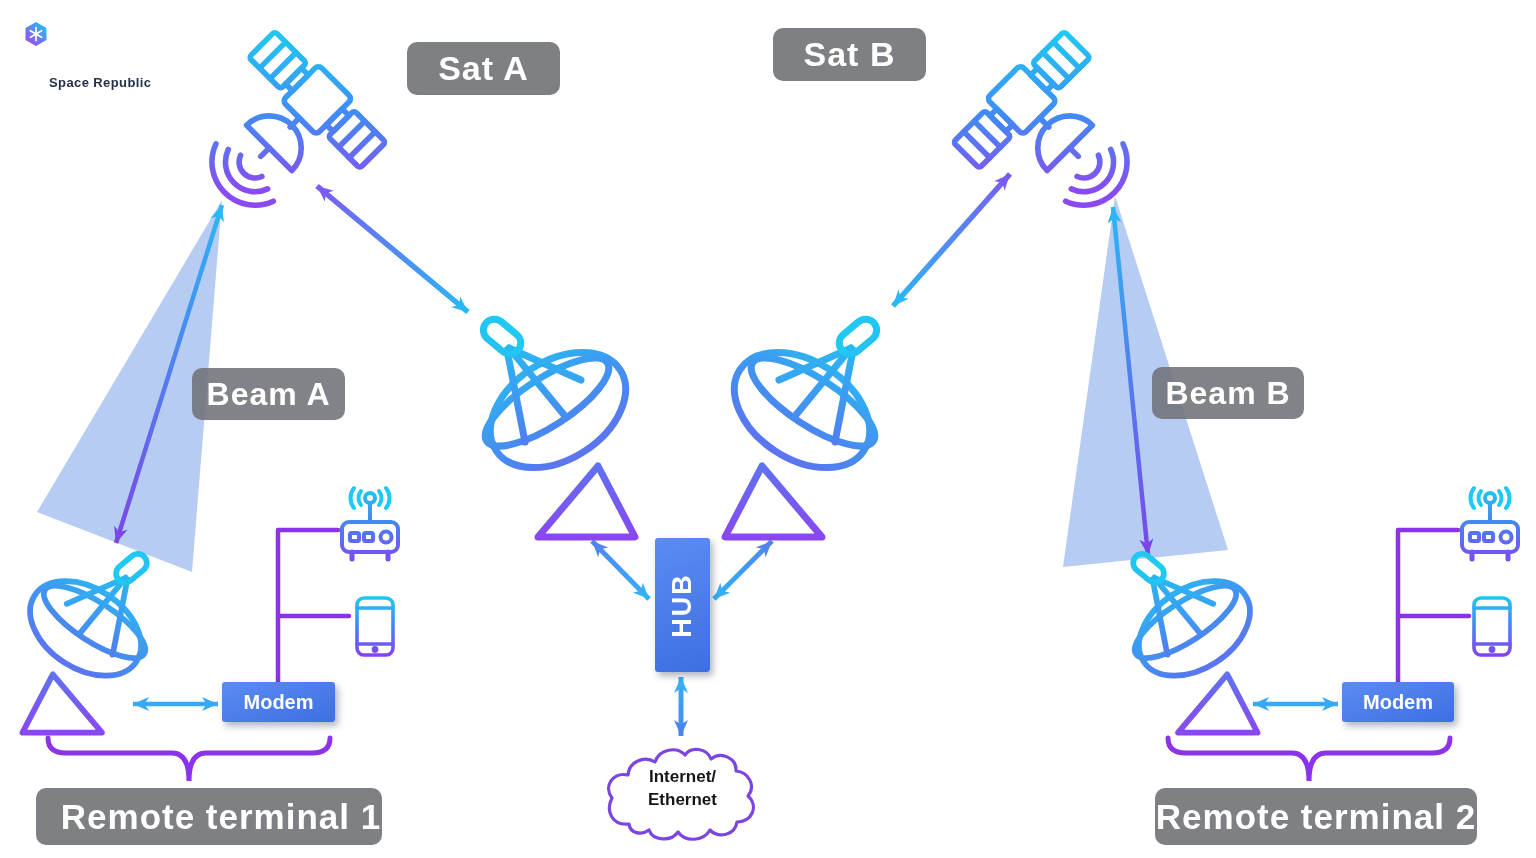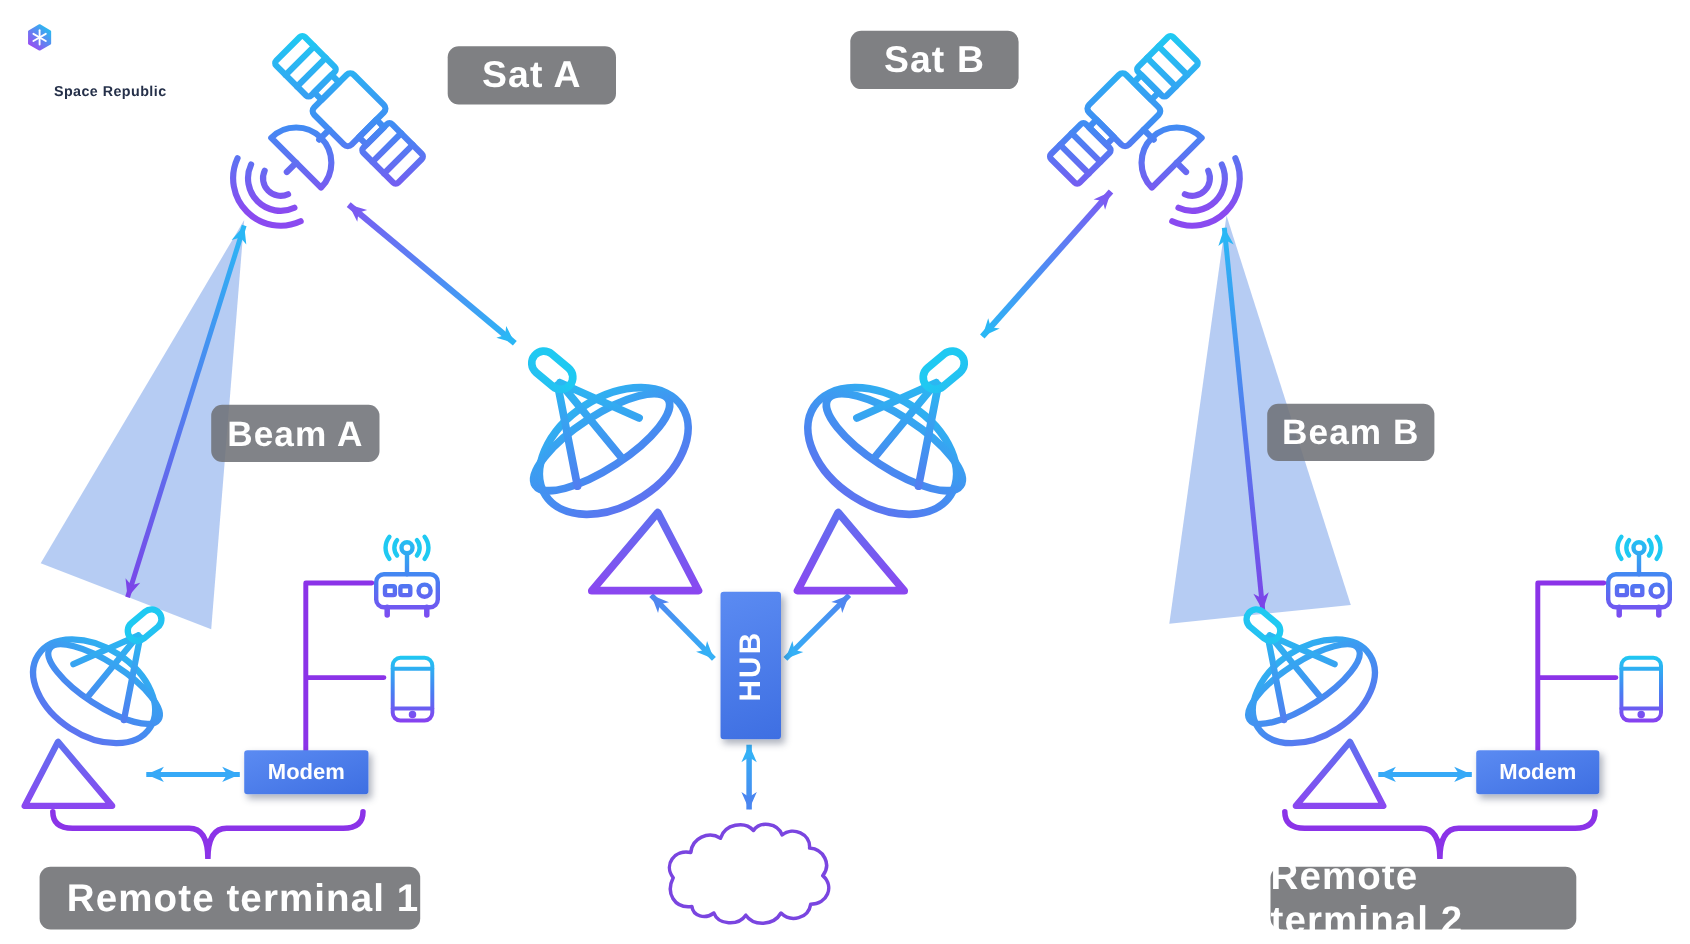--- a/index.html
+++ b/index.html
@@ -209,23 +209,27 @@
 
 <div class="logo-text">Space Republic</div>
 
 <div class="glabel" style="left:407px;top:42px;width:153px;height:53px;font-size:34px;">Sat A</div>
 <div class="glabel" style="left:773px;top:28px;width:153px;height:53px;font-size:34px;">Sat B</div>
 
 <div class="glabel" style="left:1152px;top:367px;width:152px;height:52px;font-size:32px;background:rgba(112,114,120,0.88);">Beam B</div>
 <div class="glabel" style="left:192px;top:368px;width:153px;height:52px;font-size:32px;background:rgba(112,114,120,0.88);">Beam A</div>
 
 <div class="glabel" style="left:36px;top:788px;width:322px;height:57px;font-size:35px;padding-left:24px;">Remote terminal 1</div>
-<div class="glabel" style="left:1155px;top:788px;width:278px;height:57px;font-size:35px;">Remote terminal 2</div>
+<div class="glabel" style="left:1155px;top:788px;width:322px;height:57px;font-size:35px;">Remote terminal 2</div>
 
 <div class="bluebox" style="left:222px;top:682px;width:113px;height:40px;font-size:20px;">Modem</div>
 <div class="bluebox" style="left:1342px;top:682px;width:112px;height:40px;font-size:20px;">Modem</div>
 
 <div class="bluebox hubbox" style="left:655px;top:538px;width:55px;height:134px;font-size:27px;">
   <span>HUB</span>
 </div>
 
-
+<div class="cloud-label">
+  <div>Internet/</div>
+  <div>Ethernet</div>
 </div>
 
+</div>
+
 </body></html>

